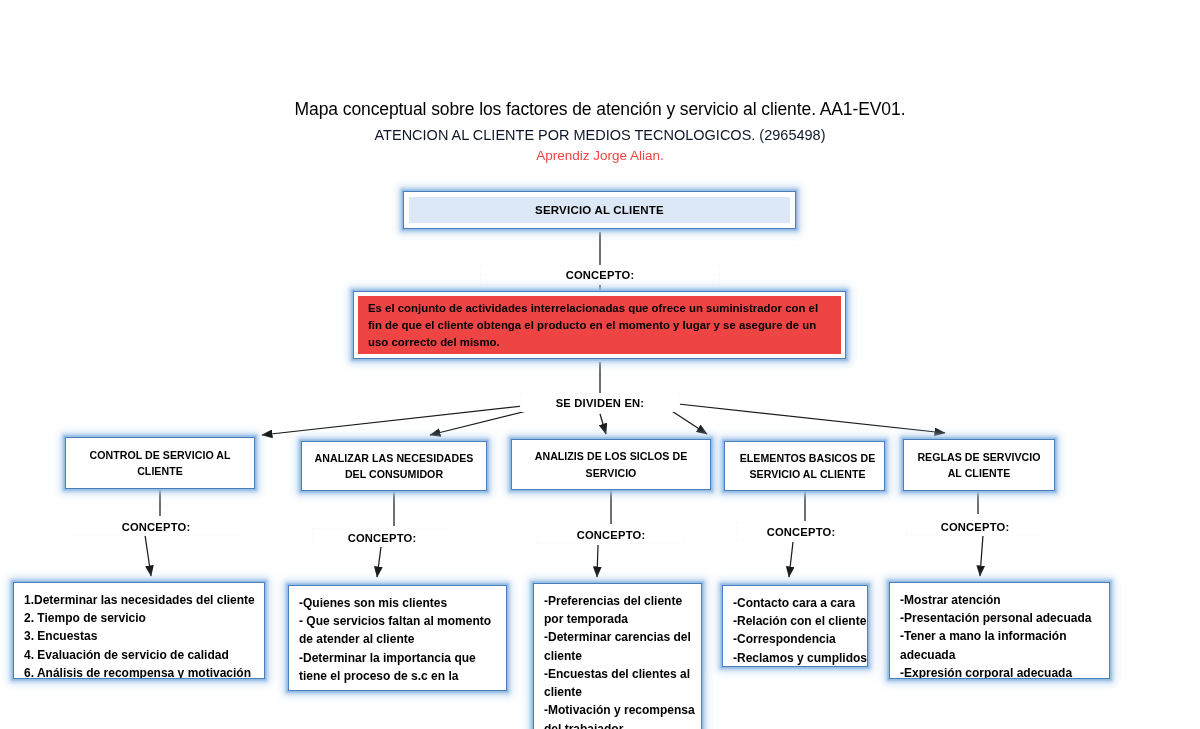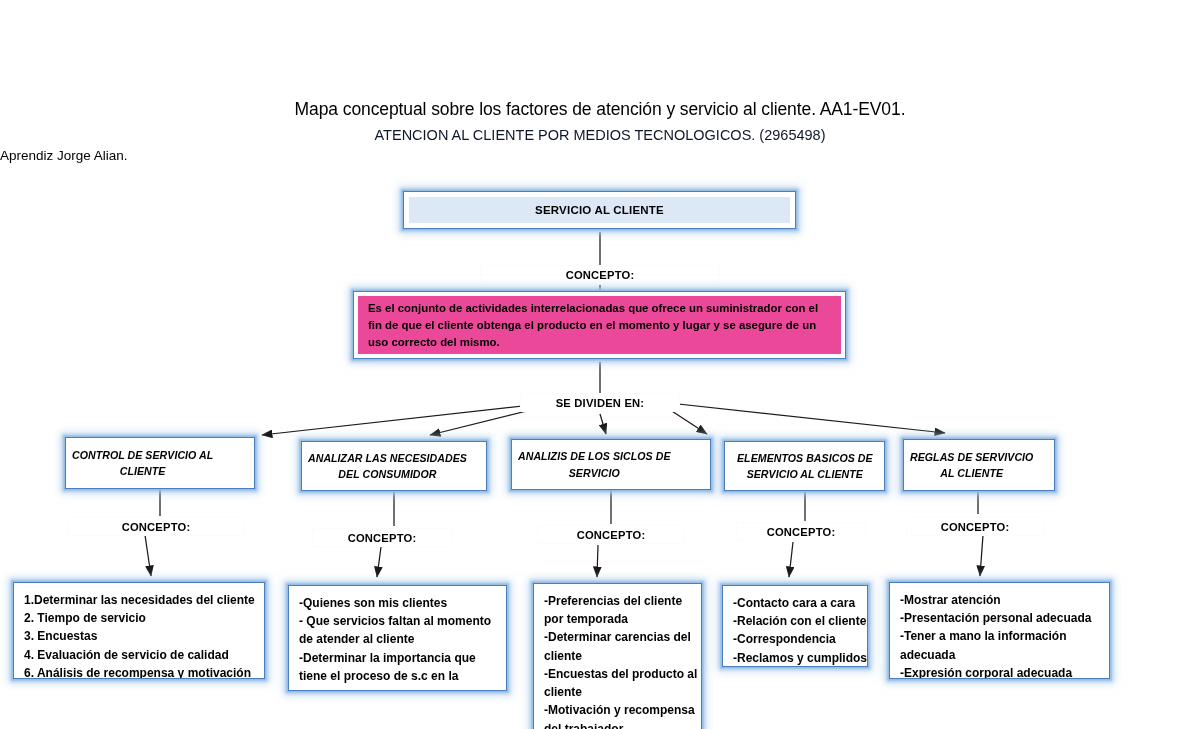--- a/index.html
+++ b/index.html
@@ -45,22 +45,23 @@
     width: 1200px;
     text-align: center;
     font-size: 14.5px;
     color: #0f172a;
     white-space: nowrap;
   }
   .title-author {
     position: absolute;
     left: 0; top: 148px;
     width: 1200px;
+    text-align: center;
     font-size: 13.5px;
-    color: #000000;
+    color: #ef4444;
     white-space: nowrap;
   }
 
   
   .gbox {
     position: absolute;
     box-sizing: border-box;
     background: #ffffff;
     border: 1.2px solid #4a7ebc;
     box-shadow:
@@ -92,39 +93,38 @@
 
   
   .box-definition {
     left: 353px; top: 291px;
     width: 493px; height: 68px;
     padding: 4px;
     display: flex;
   }
   .box-definition .inner {
     flex: 1;
-    background: #ec4899;
+    background: #ef4444;
     padding: 4px 9px 4px 10px;
   }
   .box-definition .inner p {
     margin: 0;
     font-size: 11.4px;
     font-weight: bold;
     line-height: 1.47;
     color: #000000;
   }
 
   
   .box-cat {
     display: flex;
     align-items: center;
-    justify-content: flex-start;
+    justify-content: center;
     text-align: center;
     padding: 4px 6px;
-    font-style: italic;
   }
   .box-cat span {
     font-size: 10.6px;
     font-weight: bold;
     line-height: 1.55;
     color: #000000;
     letter-spacing: 0.05px;
   }
 
   
@@ -276,21 +276,21 @@
       <li>tiene el proceso de s.c en la</li>
     </ul>
   </div>
 
   <div class="gbox box-detail" style="left:533px; top:583px; width:169px; height:150px;">
     <ul>
       <li>-Preferencias del cliente</li>
       <li>por temporada</li>
       <li>-Determinar carencias del</li>
       <li>cliente</li>
-      <li>-Encuestas del producto al</li>
+      <li>-Encuestas del clientes al</li>
       <li>cliente</li>
       <li>-Motivación y recompensa</li>
       <li>del trabajador</li>
     </ul>
   </div>
 
   <div class="gbox box-detail" style="left:722px; top:585px; width:146px; height:82px;">
     <ul>
       <li>-Contacto cara a cara</li>
       <li>-Relación con el cliente</li>

